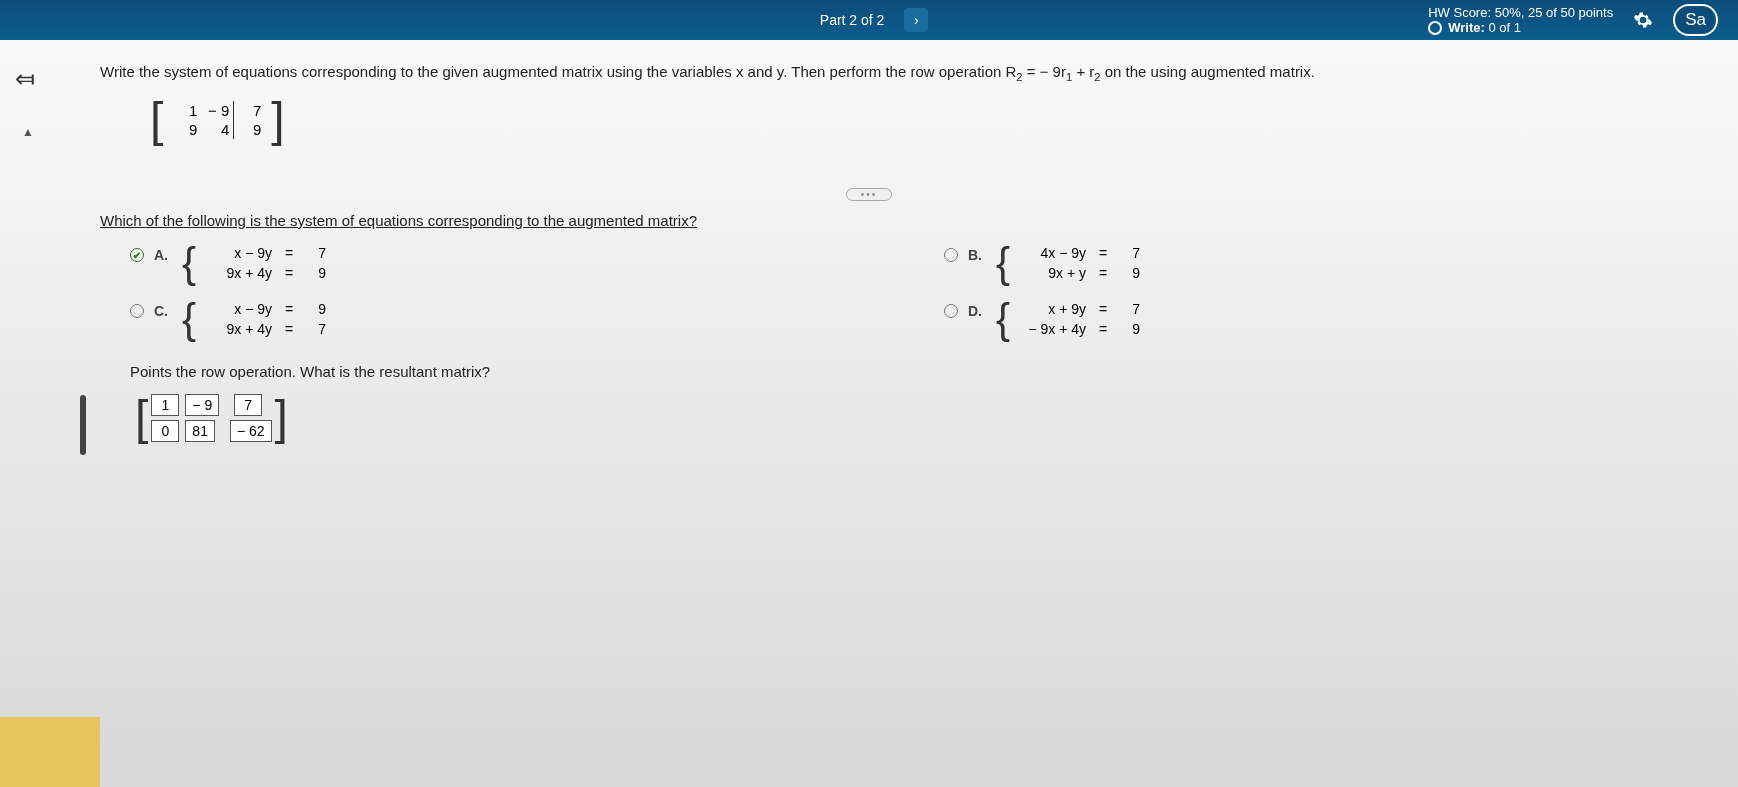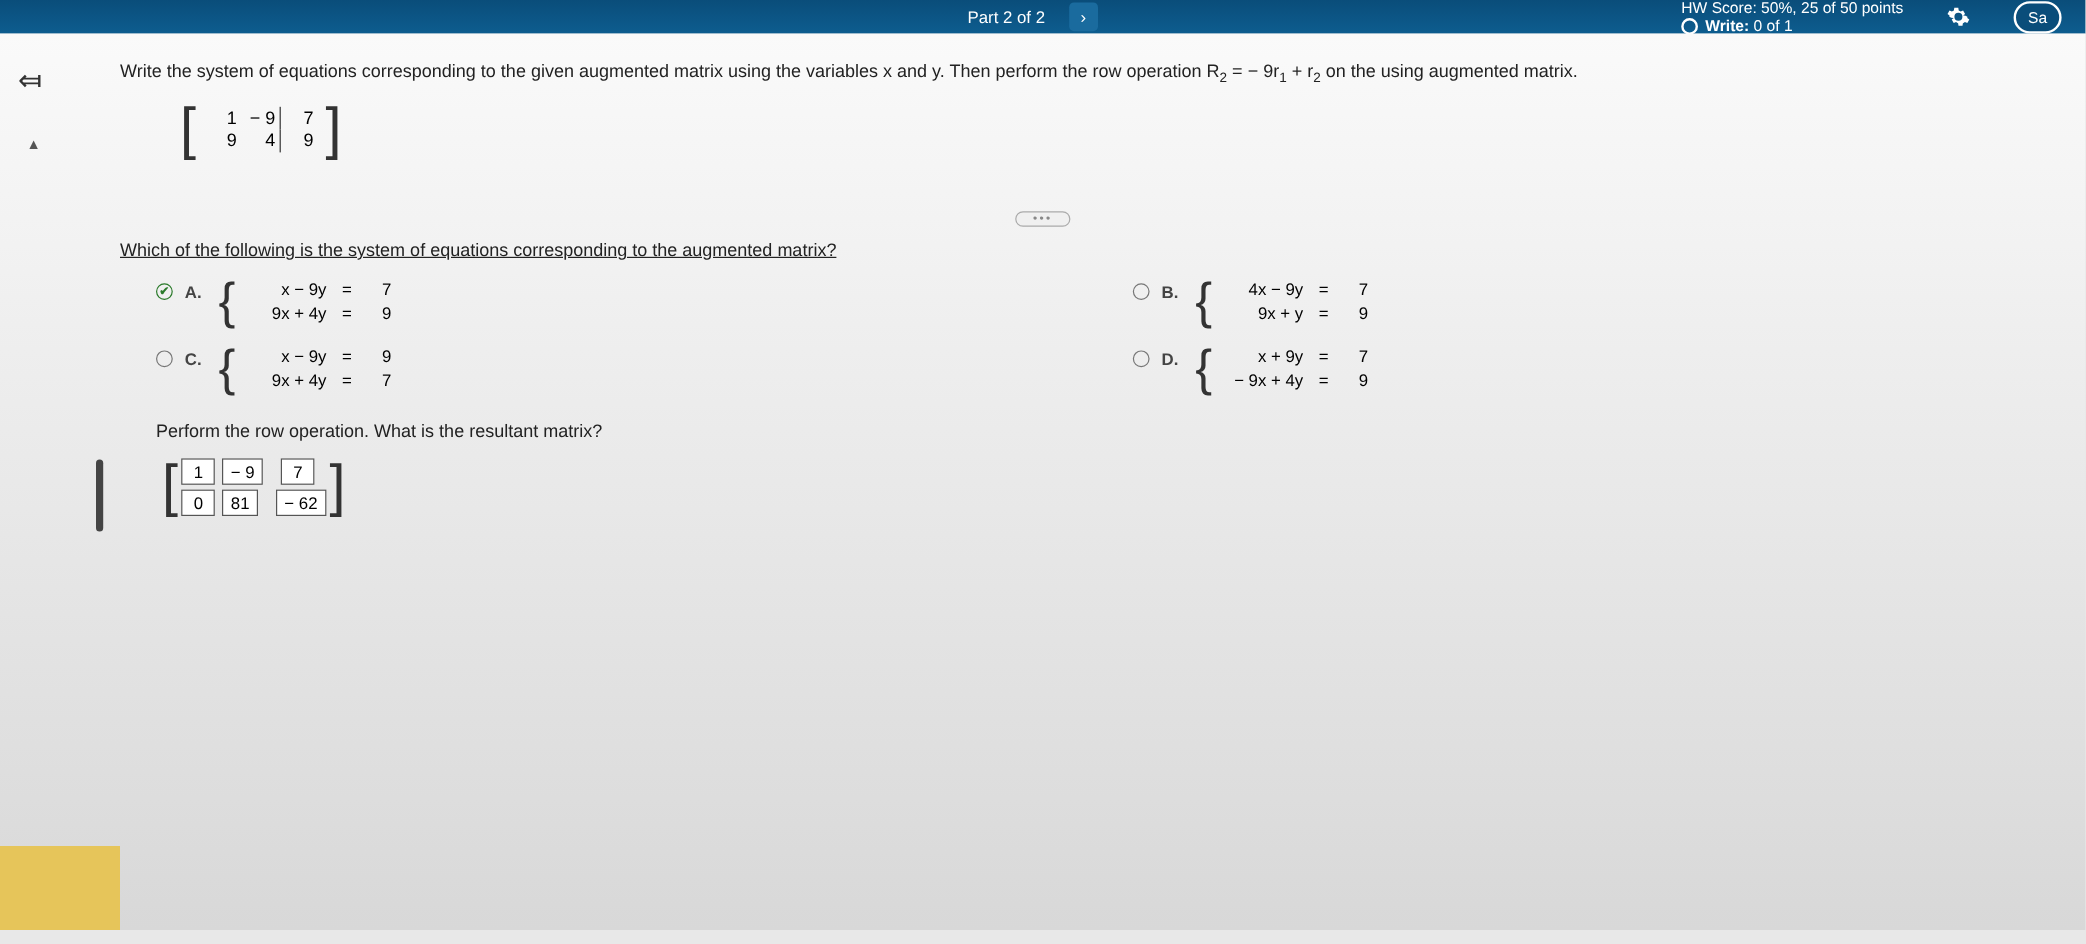--- a/index.html
+++ b/index.html
@@ -1,27 +1,27 @@
 <!DOCTYPE html>
 <html><head>
   <meta charset="utf-8">
   <style>
     * { margin: 0; padding: 0; box-sizing: border-box; }
     body { font-family: Arial, sans-serif; background: #e8e8e8; width: 1738px; }
     
-    .header { background: linear-gradient(to bottom, #0a4d7a, #0d5d8f); color: white; padding: 8px 20px; height: 28px; display: flex; justify-content: space-between; }
+    .header { background: linear-gradient(to bottom, #0a4d7a, #0d5d8f); color: white; padding: 8px 20px; height: 40px; display: flex; justify-content: space-between; }
     .header-center { flex: 1; display: flex; justify-content: center; align-items: center; gap: 20px; }
     .part-label { font-size: 14px; }
     .nav-btn { background: #1a6b9e; border: none; color: white; width: 24px; height: 24px; border-radius: 4px; cursor: pointer; font-size: 14px; }
-    .header-right { display: flex; align-items: center; gap: 36px; font-size: 13px; }
+    .header-right { display: flex; align-items: center; gap: 20px; font-size: 13px; }
     .score-block { text-align: left; }
     .points-row { display: flex; align-items: center; gap: 6px; }
     .circle-icon { width: 14px; height: 14px; border: 2px solid white; border-radius: 50%; display: inline-block; }
     .gear-icon { width: 20px; height: 20px; fill: white; cursor: pointer; }
-    .save-btn { background: #0a4d7a; border: 2px solid white; color: white; padding: 4px 10px; border-radius: 16px; font-size: 13px; cursor: pointer; }
+    .save-btn { background: #0a4d7a; border: 2px solid white; color: white; padding: 4px 10px; border-radius: 16px; font-size: 17px; cursor: pointer; }
     
     .content { padding: 20px 40px; background: linear-gradient(to bottom, #fafafa, #d8d8d8); min-height: 747px; position: relative; }
     .back-arrow { position: absolute; left: 15px; top: 25px; font-size: 24px; color: #333; cursor: pointer; }
     .up-arrow { position: absolute; left: 22px; top: 85px; font-size: 12px; color: #555; cursor: pointer; }
     
     .question-text { margin-left: 60px; font-size: 15px; color: #222; line-height: 1.6; }
     .matrix-display { margin: 10px 0 10px 110px; font-size: 16px; display: inline-flex; align-items: center; }
     .bracket-l, .bracket-r { font-size: 48px; font-weight: 100; line-height: 1; color: #333; }
     .matrix-body { display: inline-block; padding: 0 6px; }
     .matrix-row { display: flex; gap: 0; }
@@ -196,21 +196,21 @@
           <div class="eq-line">
               <span class="lhs">− 9x + 4y</span>
               <span class="eq">=</span>
               <span class="rhs">9</span>
             </div>
         </div>
       </div>
     </div>
   </div>
   
-  <div class="perform-text">Perform the row operation. What is the resultant matrix?</div>
+  <div class="perform-text">Points the row operation. What is the resultant matrix?</div>
   
   <div class="answer-matrix">
     <span class="bracket-l">[</span>
     <div class="ans-grid">
       <div class="ans-row">
         <span class="ans-cell">1</span>
         <span class="ans-cell">− 9</span>
         <span class="ans-aug-sep"></span>
         <span class="ans-cell">7</span>
       </div>

